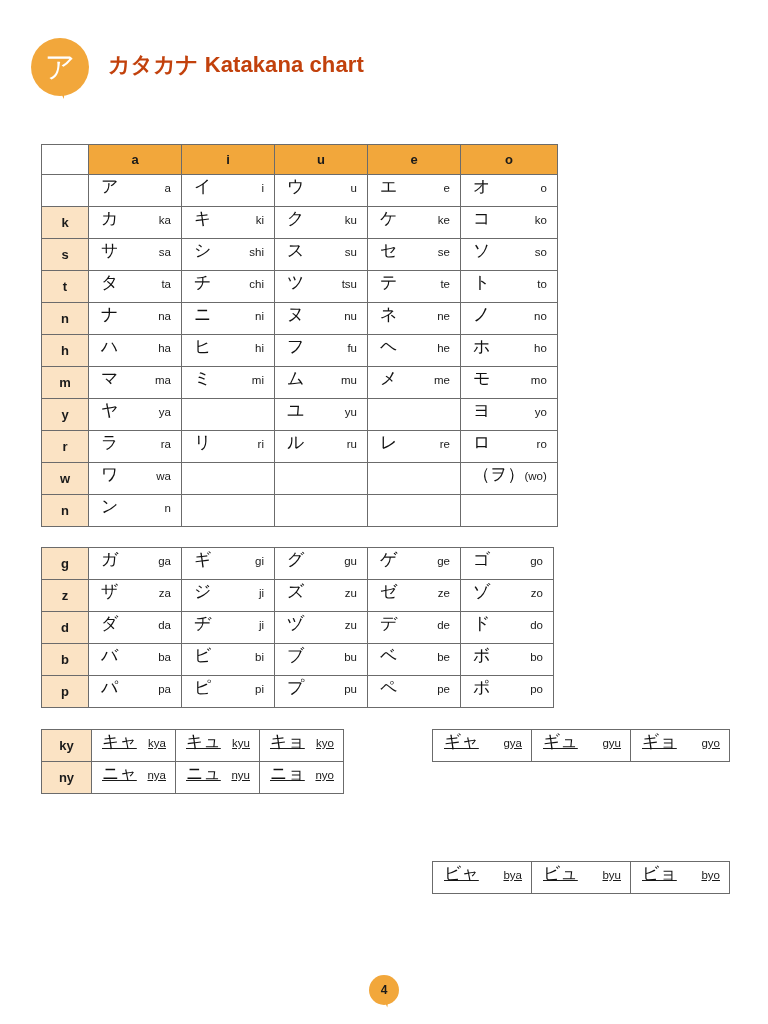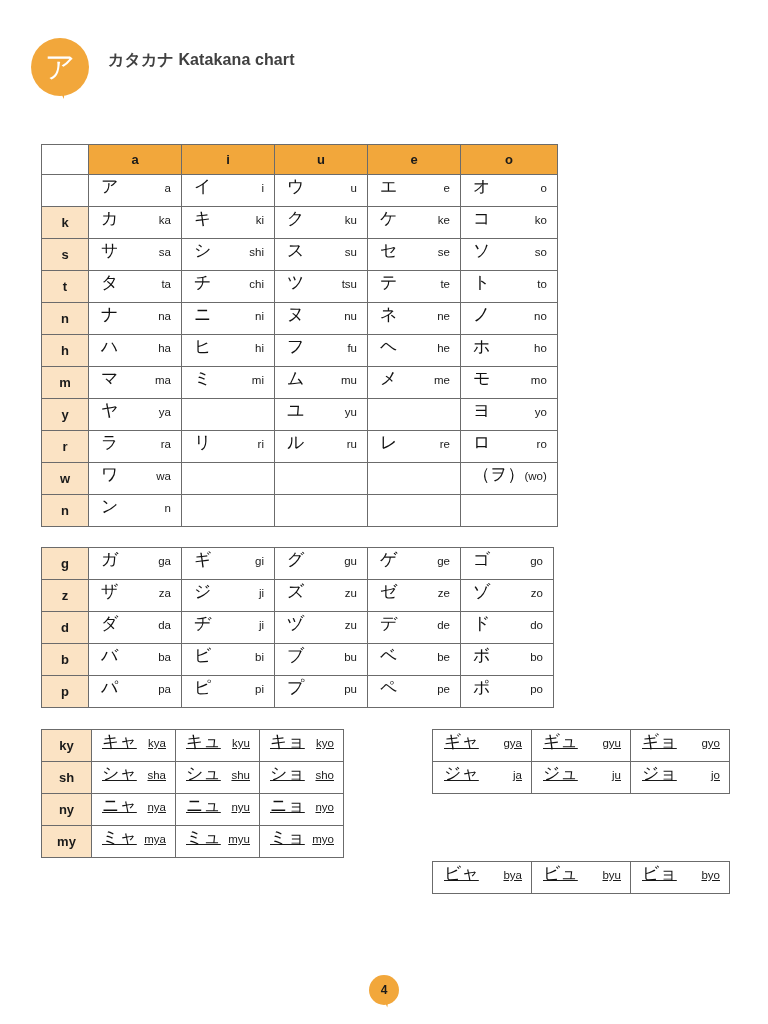--- a/index.html
+++ b/index.html
@@ -57,24 +57,24 @@
     line-height: 58px;
     text-align: center;
     font-size: 30px;
     color: #ffffff;
     font-family: "DejaVu Sans", sans-serif;
   }
   .page-title {
     position: absolute;
     left: 108px;
     top: 14px;
-    font-size: 16px;
+    font-size: 22px;
     font-weight: bold;
     letter-spacing: 0.1px;
-    color: #404040;
+    color: #c2410c;
     white-space: nowrap;
   }
 
   
   .kana-table {
     position: absolute;
     border-collapse: collapse;
     table-layout: fixed;
   }
   .kana-table td, .kana-table th {
@@ -786,79 +786,37 @@
           </div>
         </td>
         <td class="kana-cell">
           <div class="inner">
             <span class="kana">キョ</span>
             <span class="romaji">kyo</span>
           </div>
         </td>
       </tr>
       <tr>
-        <td class="row-head">sh</td>
-        <td class="kana-cell">
-          <div class="inner">
-            <span class="kana">シャ</span>
-            <span class="romaji">sha</span>
-          </div>
-        </td>
-        <td class="kana-cell">
-          <div class="inner">
-            <span class="kana">シュ</span>
-            <span class="romaji">shu</span>
-          </div>
-        </td>
-        <td class="kana-cell">
-          <div class="inner">
-            <span class="kana">ショ</span>
-            <span class="romaji">sho</span>
-          </div>
-        </td>
-      </tr>
-      <tr>
         <td class="row-head">ny</td>
         <td class="kana-cell">
           <div class="inner">
             <span class="kana">ニャ</span>
             <span class="romaji">nya</span>
           </div>
         </td>
         <td class="kana-cell">
           <div class="inner">
             <span class="kana">ニュ</span>
             <span class="romaji">nyu</span>
           </div>
         </td>
         <td class="kana-cell">
           <div class="inner">
             <span class="kana">ニョ</span>
             <span class="romaji">nyo</span>
-          </div>
-        </td>
-      </tr>
-      <tr>
-        <td class="row-head">my</td>
-        <td class="kana-cell">
-          <div class="inner">
-            <span class="kana">ミャ</span>
-            <span class="romaji">mya</span>
-          </div>
-        </td>
-        <td class="kana-cell">
-          <div class="inner">
-            <span class="kana">ミュ</span>
-            <span class="romaji">myu</span>
-          </div>
-        </td>
-        <td class="kana-cell">
-          <div class="inner">
-            <span class="kana">ミョ</span>
-            <span class="romaji">myo</span>
           </div>
         </td>
       </tr>
     </tbody>
 </table>
 
 <table class="kana-table small-table" id="table-gyo">
   <colgroup>
     <col class="c-kana">
       <col class="c-kana">
@@ -875,40 +833,20 @@
         <td class="kana-cell">
           <div class="inner">
             <span class="kana">ギュ</span>
             <span class="romaji">gyu</span>
           </div>
         </td>
         <td class="kana-cell">
           <div class="inner">
             <span class="kana">ギョ</span>
             <span class="romaji">gyo</span>
-          </div>
-        </td>
-      </tr>
-      <tr>
-        <td class="kana-cell">
-          <div class="inner">
-            <span class="kana">ジャ</span>
-            <span class="romaji">ja</span>
-          </div>
-        </td>
-        <td class="kana-cell">
-          <div class="inner">
-            <span class="kana">ジュ</span>
-            <span class="romaji">ju</span>
-          </div>
-        </td>
-        <td class="kana-cell">
-          <div class="inner">
-            <span class="kana">ジョ</span>
-            <span class="romaji">jo</span>
           </div>
         </td>
       </tr>
     </tbody>
 </table>
 
 <table class="kana-table small-table" id="table-byo">
   <colgroup>
     <col class="c-kana">
       <col class="c-kana">

